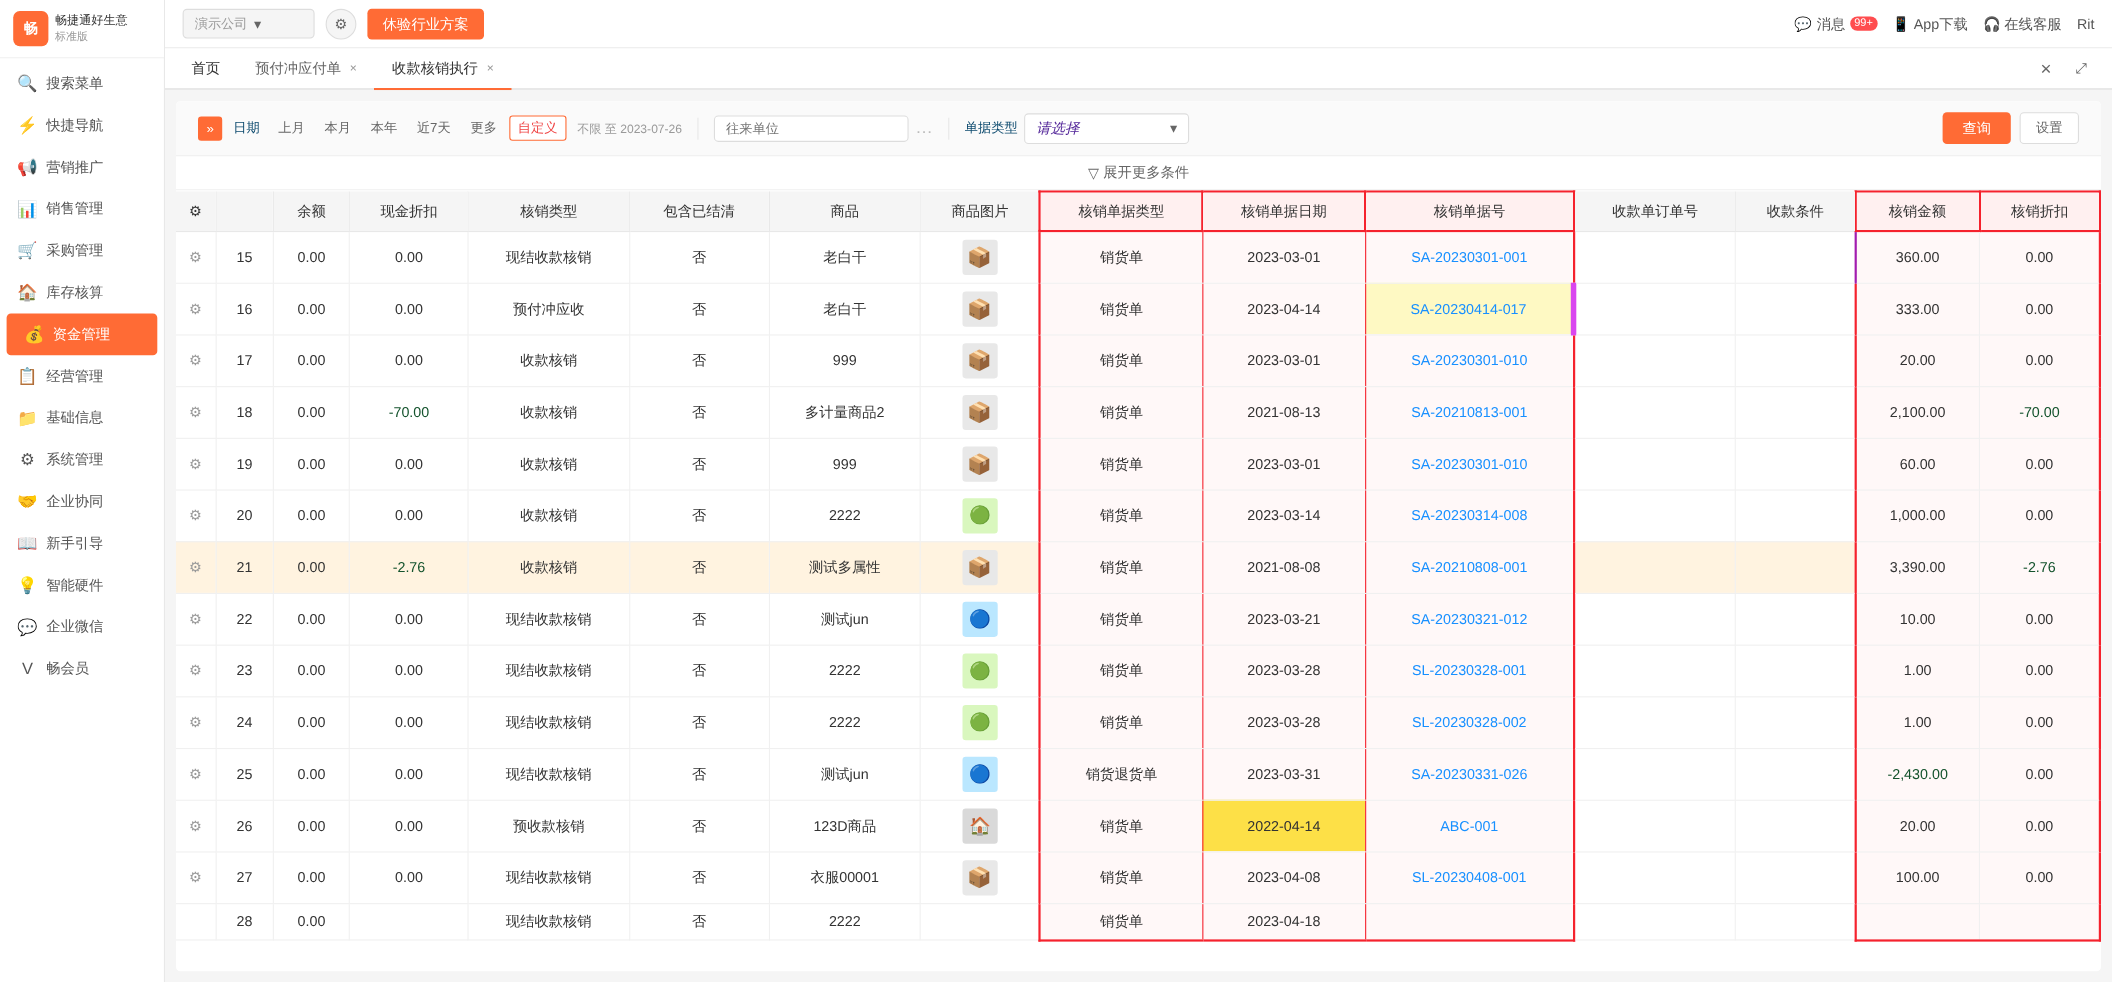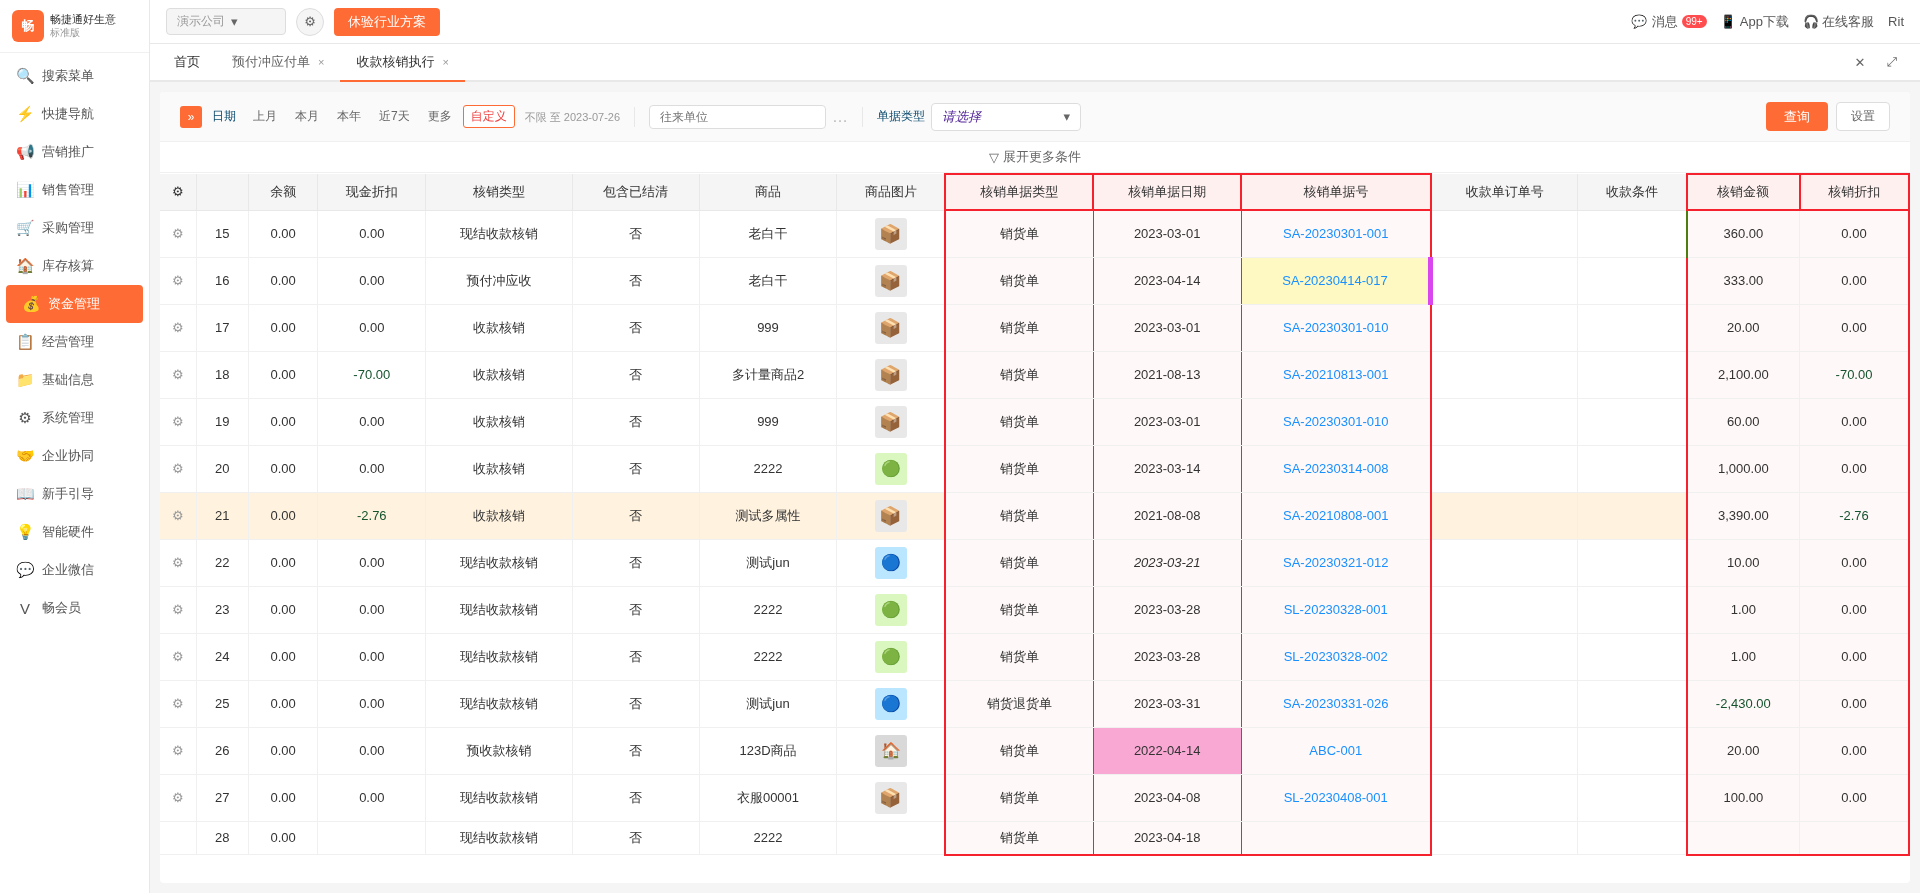--- a/index.html
+++ b/index.html
@@ -423,21 +423,21 @@
       <td><span>0.00</span></td>
       <td>现结收款核销</td>
       <td>否</td>
       <td>老白干</td>
       <td><div class="thumbnail gray" style="color:#aaa; font-size:18px;">📦</div></td>
       <td style="border-left:2px solid #f5222d; border-right:1px solid #f5222d; background:#fff8f8;">销货单</td>
       <td style="border-left:1px solid #f5222d; border-right:1px solid #f5222d; background:#fff8f8;">2023-03-01</td>
       <td style="border-left:1px solid #f5222d; border-right:2px solid #f5222d; background:#fff8f8;"><a class="link-text">SA-20230301-001</a></td>
       <td></td>
       <td></td>
-      <td style="border-left:2px solid #4d7c0f; background:#fff8f8;"><span>360.00</span></td>
+      <td style="border-left:2px solid #a21caf; background:#fff8f8;"><span>360.00</span></td>
       <td style="border-right:2px solid #f5222d; background:#fff8f8;"><span>0.00</span></td>
     </tr>
               <tr>
       <td>
                   <span class="gear-col">⚙</span>
                 </td>
       <td>16</td>
       <td>0.00</td>
       <td><span>0.00</span></td>
       <td>预付冲应收</td>
@@ -552,21 +552,21 @@
                   <span class="gear-col">⚙</span>
                 </td>
       <td>22</td>
       <td>0.00</td>
       <td><span>0.00</span></td>
       <td>现结收款核销</td>
       <td>否</td>
       <td>测试jun</td>
       <td><div class="thumbnail blue">🔵</div></td>
       <td style="border-left:2px solid #f5222d; border-right:1px solid #f5222d; background:#fff8f8;">销货单</td>
-      <td style="border-left:1px solid #f5222d; border-right:1px solid #f5222d; background:#fff8f8;font-style:italic;">2023-03-21</td>
+      <td style="border-left:1px solid #f5222d; border-right:1px solid #f5222d; background:#fff8f8;">2023-03-21</td>
       <td style="border-left:1px solid #f5222d; border-right:2px solid #f5222d; background:#fff8f8;"><a class="link-text">SA-20230321-012</a></td>
       <td></td>
       <td></td>
       <td style="border-left:2px solid #f5222d; background:#fff8f8;"><span>10.00</span></td>
       <td style="border-right:2px solid #f5222d; background:#fff8f8;"><span>0.00</span></td>
     </tr>
               <tr>
       <td>
                   <span class="gear-col">⚙</span>
                 </td>
@@ -628,21 +628,21 @@
                   <span class="gear-col">⚙</span>
                 </td>
       <td>26</td>
       <td>0.00</td>
       <td><span>0.00</span></td>
       <td>预收款核销</td>
       <td>否</td>
       <td>123D商品</td>
       <td><div class="thumbnail" style="background:#d9d9d9;">🏠</div></td>
       <td style="border-left:2px solid #f5222d; border-right:1px solid #f5222d; background:#fff8f8;">销货单</td>
-      <td style="border-left:1px solid #f5222d; border-right:1px solid #f5222d; background:#f9a8d4;margin-left:25px;">2022-04-14</td>
+      <td style="border-left:1px solid #f5222d; border-right:1px solid #f5222d; background:#fde047;margin-left:25px;">2022-04-14</td>
       <td style="border-left:1px solid #f5222d; border-right:2px solid #f5222d; background:#fff8f8;"><a class="link-text">ABC-001</a></td>
       <td></td>
       <td></td>
       <td style="border-left:2px solid #f5222d; background:#fff8f8;"><span>20.00</span></td>
       <td style="border-right:2px solid #f5222d; background:#fff8f8;"><span>0.00</span></td>
     </tr>
               <tr>
       <td>
                   <span class="gear-col">⚙</span>
                 </td>

